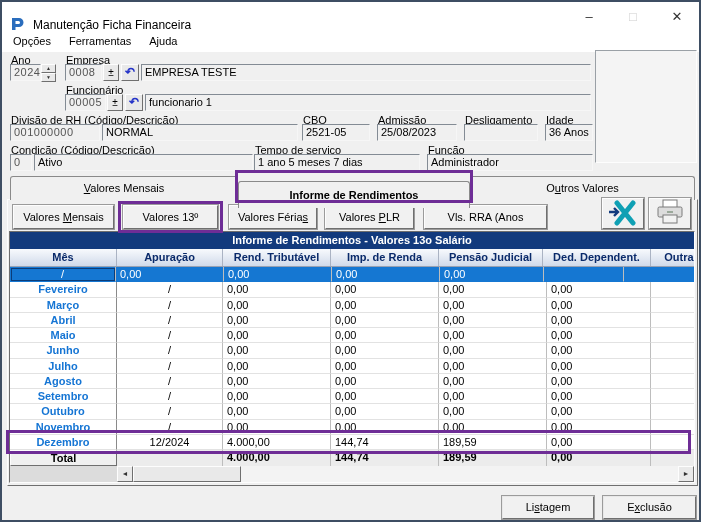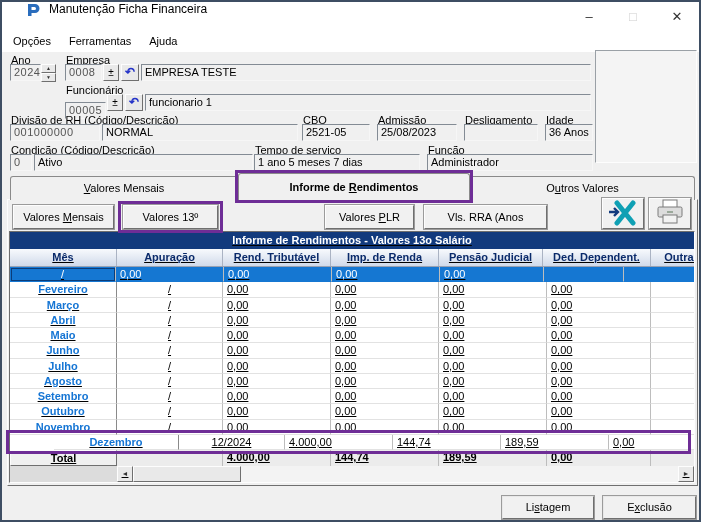--- a/index.html
+++ b/index.html
@@ -3,21 +3,21 @@
 <meta charset="utf-8">
 <style>
   * { margin:0; padding:0; box-sizing:border-box; }
   html,body { background:#ffffff; font-family:"Liberation Sans", sans-serif; }
   #window {
     position:relative; width:701px; height:522px; background:#f0f0f0;
     border:2px solid #3e4e63; overflow:hidden; font-size:11px; color:#000;
   }
   
   .titlebar { position:absolute; left:0; top:0; right:0; height:30px; background:#fff;
-              display:flex; align-items:flex-start; padding-left:24px; }
+              display:flex; align-items:flex-end; padding-left:8px; }
   .logo { width:16px; height:16px; display:inline-block; }
   .title-text { font-size:12px; margin-left:7px; }
   .win-controls { position:absolute; right:0; top:0; height:30px; display:flex; }
   .wbtn { width:44px; text-align:center; line-height:30px; font-size:13px; color:#333; }
   .wbtn.dim { color:#cfcfcf; }
   
   .menubar { position:absolute; top:30px; left:0; right:0; height:20px; background:#fff;
              display:flex; padding-left:2px; }
   .menu-item { padding:3px 9px; font-size:11px; }
   
@@ -32,34 +32,34 @@
   .undo { color:#2433c8; font-weight:bold; font-size:12px; }
   .spin { position:absolute; width:15px; height:17px; display:flex; flex-direction:column; }
   .spin span { flex:1; background:#e9e9e9; border:1px solid; border-color:#fdfdfd #6f6f6f #6f6f6f #fdfdfd;
                font-size:5px; line-height:7px; text-align:center; color:#333; }
   .photo { position:absolute; background:#f4f4f4;
            border:1px solid; border-color:#9aa0a6 #fdfdfd #fdfdfd #9aa0a6; }
   
   .tab { position:absolute; background:#f0f0f0; text-align:center;
          border:1px solid #8a8a8a; border-bottom:none; border-radius:3px 3px 0 0;
          line-height:23px; font-size:11px; z-index:1; }
-  .tab.active { font-weight:bold; line-height:26px; z-index:3; background:#f0f0f0; }
+  .tab.active { font-weight:bold; line-height:26px; z-index:3; background:#f0f0f0;margin-top:8px; }
   .panel { position:absolute; background:#f0f0f0; z-index:0;
            border:1px solid; border-color:#fdfdfd #6f6f6f #6f6f6f #fdfdfd; }
   
   .tbtn { position:absolute; height:24px; background:#f1f1f1; text-align:center; line-height:22px;
           border:1px solid; border-color:#fdfdfd #6f6f6f #6f6f6f #fdfdfd;
           box-shadow:0 0 0 1px #9b9b9b; font-size:11px; z-index:2; }
   .ibtn { position:absolute; height:31px; background:#f1f1f1;
           border:1px solid; border-color:#fdfdfd #6f6f6f #6f6f6f #fdfdfd;
           box-shadow:0 0 0 1px #9b9b9b; display:flex; align-items:center; justify-content:center; z-index:2; }
   
   .tablewrap { position:absolute; left:7px; top:229px; width:686px; height:252px;
                border:1px solid; border-color:#6e6e6e #fdfdfd #fdfdfd #6e6e6e;
-               background:#fff; overflow:hidden; z-index:2;text-decoration:underline; }
+               background:#fff; overflow:hidden; z-index:2; }
   .ttitle { height:17px; background:#123a7d; color:#fff; font-weight:bold;
             text-align:center; line-height:16px; font-size:11px; }
   .thead { display:flex; height:18px; background:linear-gradient(#f8fafd,#d0daea);
            border-bottom:1px solid #97a1b3; width:721px; }
   .hcell { font-weight:bold; color:#0a2a6a; text-align:center; line-height:17px;
            border-right:1px solid #aab3c3; overflow:hidden; white-space:nowrap; flex:none; }
   .trow { display:flex; height:15.25px; background:#fff; width:721px; }
   .cell { border-right:1px solid #bdbdbd; border-bottom:1px solid #e2e2e2;
           padding:0 4px; line-height:14px; font-size:11px; overflow:hidden;
           white-space:nowrap; flex:none; }
@@ -121,21 +121,21 @@
     <span>▼</span>
   </div>
 
   <span class="lbl" style="left:64px;top:52px">Empresa</span>
   <div class="field code" style="left:63px;top:62px;width:37px">0008</div>
   <div class="sbtn" style="left:101px;top:62px;width:16px">±</div>
   <div class="sbtn undo" style="left:119px;top:62px;width:18px">↶</div>
   <div class="field" style="left:139px;top:62px;width:450px">EMPRESA TESTE</div>
 
   <span class="lbl" style="left:64px;top:82px">Funcionário</span>
-  <div class="field code" style="left:63px;top:100px;width:41px">00005</div>
+  <div class="field code" style="left:63px;top:92px;width:41px">00005</div>
   <div class="sbtn" style="left:105px;top:92px;width:16px">±</div>
   <div class="sbtn undo" style="left:123px;top:92px;width:18px">↶</div>
   <div class="field" style="left:143px;top:92px;width:446px">funcionario 1</div>
 
   <div class="photo" style="left:593px;top:48px;width:102px;height:113px"></div>
 
   <span class="lbl" style="left:9px;top:112px">Divisão de RH (Código/Descrição)</span>
   <div class="field code" style="left:8px;top:122px;width:90px">001000000</div>
   <div class="field" style="left:100px;top:122px;width:196px">NORMAL</div>
 
@@ -171,20 +171,23 @@
     <span>O</span><u>u</u><span>tros Valores</span>
   </div>
 
   <div class="panel" style="left:5px;top:197px;width:691px;height:287px"></div>
 
   <div class="tbtn" style="left:11px;top:203px;width:101px">
     <span>Valores </span><u>M</u><span>ensais</span>
   </div>
   <div class="tbtn" style="left:121px;top:203px;width:95px">
     <span>Valores 13º Salário</span><u></u><span></span>
+  </div>
+  <div class="tbtn" style="left:227px;top:203px;width:88px">
+    <span>Valores Féria</span><u>s</u><span></span>
   </div>
   <div class="tbtn" style="left:323px;top:203px;width:89px">
     <span>Valores </span><u>P</u><span>LR</span>
   </div>
   <div class="tbtn" style="left:422px;top:203px;width:123px">
     <span>Vls. RRA (Anos Anteriores)</span><u></u><span></span>
   </div>
   <div class="ibtn" style="left:600px;top:196px;width:42px">
     <span>
       <svg width="32" height="26" viewBox="0 0 32 26">
@@ -308,21 +311,21 @@
         <div class="trow ">
           <div class="cell c0" style="width: 107px;">Novembro</div>
           <div class="cell c1" style="width: 106px;">/</div>
           <div class="cell c2" style="width: 108px;">0,00</div>
           <div class="cell c3" style="width: 108px;">0,00</div>
           <div class="cell c4" style="width: 108px;">0,00</div>
           <div class="cell c5" style="width: 104px;">0,00</div>
           <div class="cell c6" style="width: 80px;"></div>
         </div>
         <div class="trow ">
-          <div class="cell c0" style="width: 125px; margin-left: 44px;">Dezembro</div>
+          <div class="cell c0" style="width: 107px;">Dezembro</div>
           <div class="cell c1" style="width: 106px;">12/2024</div>
           <div class="cell c2" style="width: 108px;">4.000,00</div>
           <div class="cell c3" style="width: 108px;">144,74</div>
           <div class="cell c4" style="width: 108px;">189,59</div>
           <div class="cell c5" style="width: 104px;">0,00</div>
           <div class="cell c6" style="width: 80px;"></div>
         </div>
       </div>
     <div id="tfoot">
         <div class="trow total">

